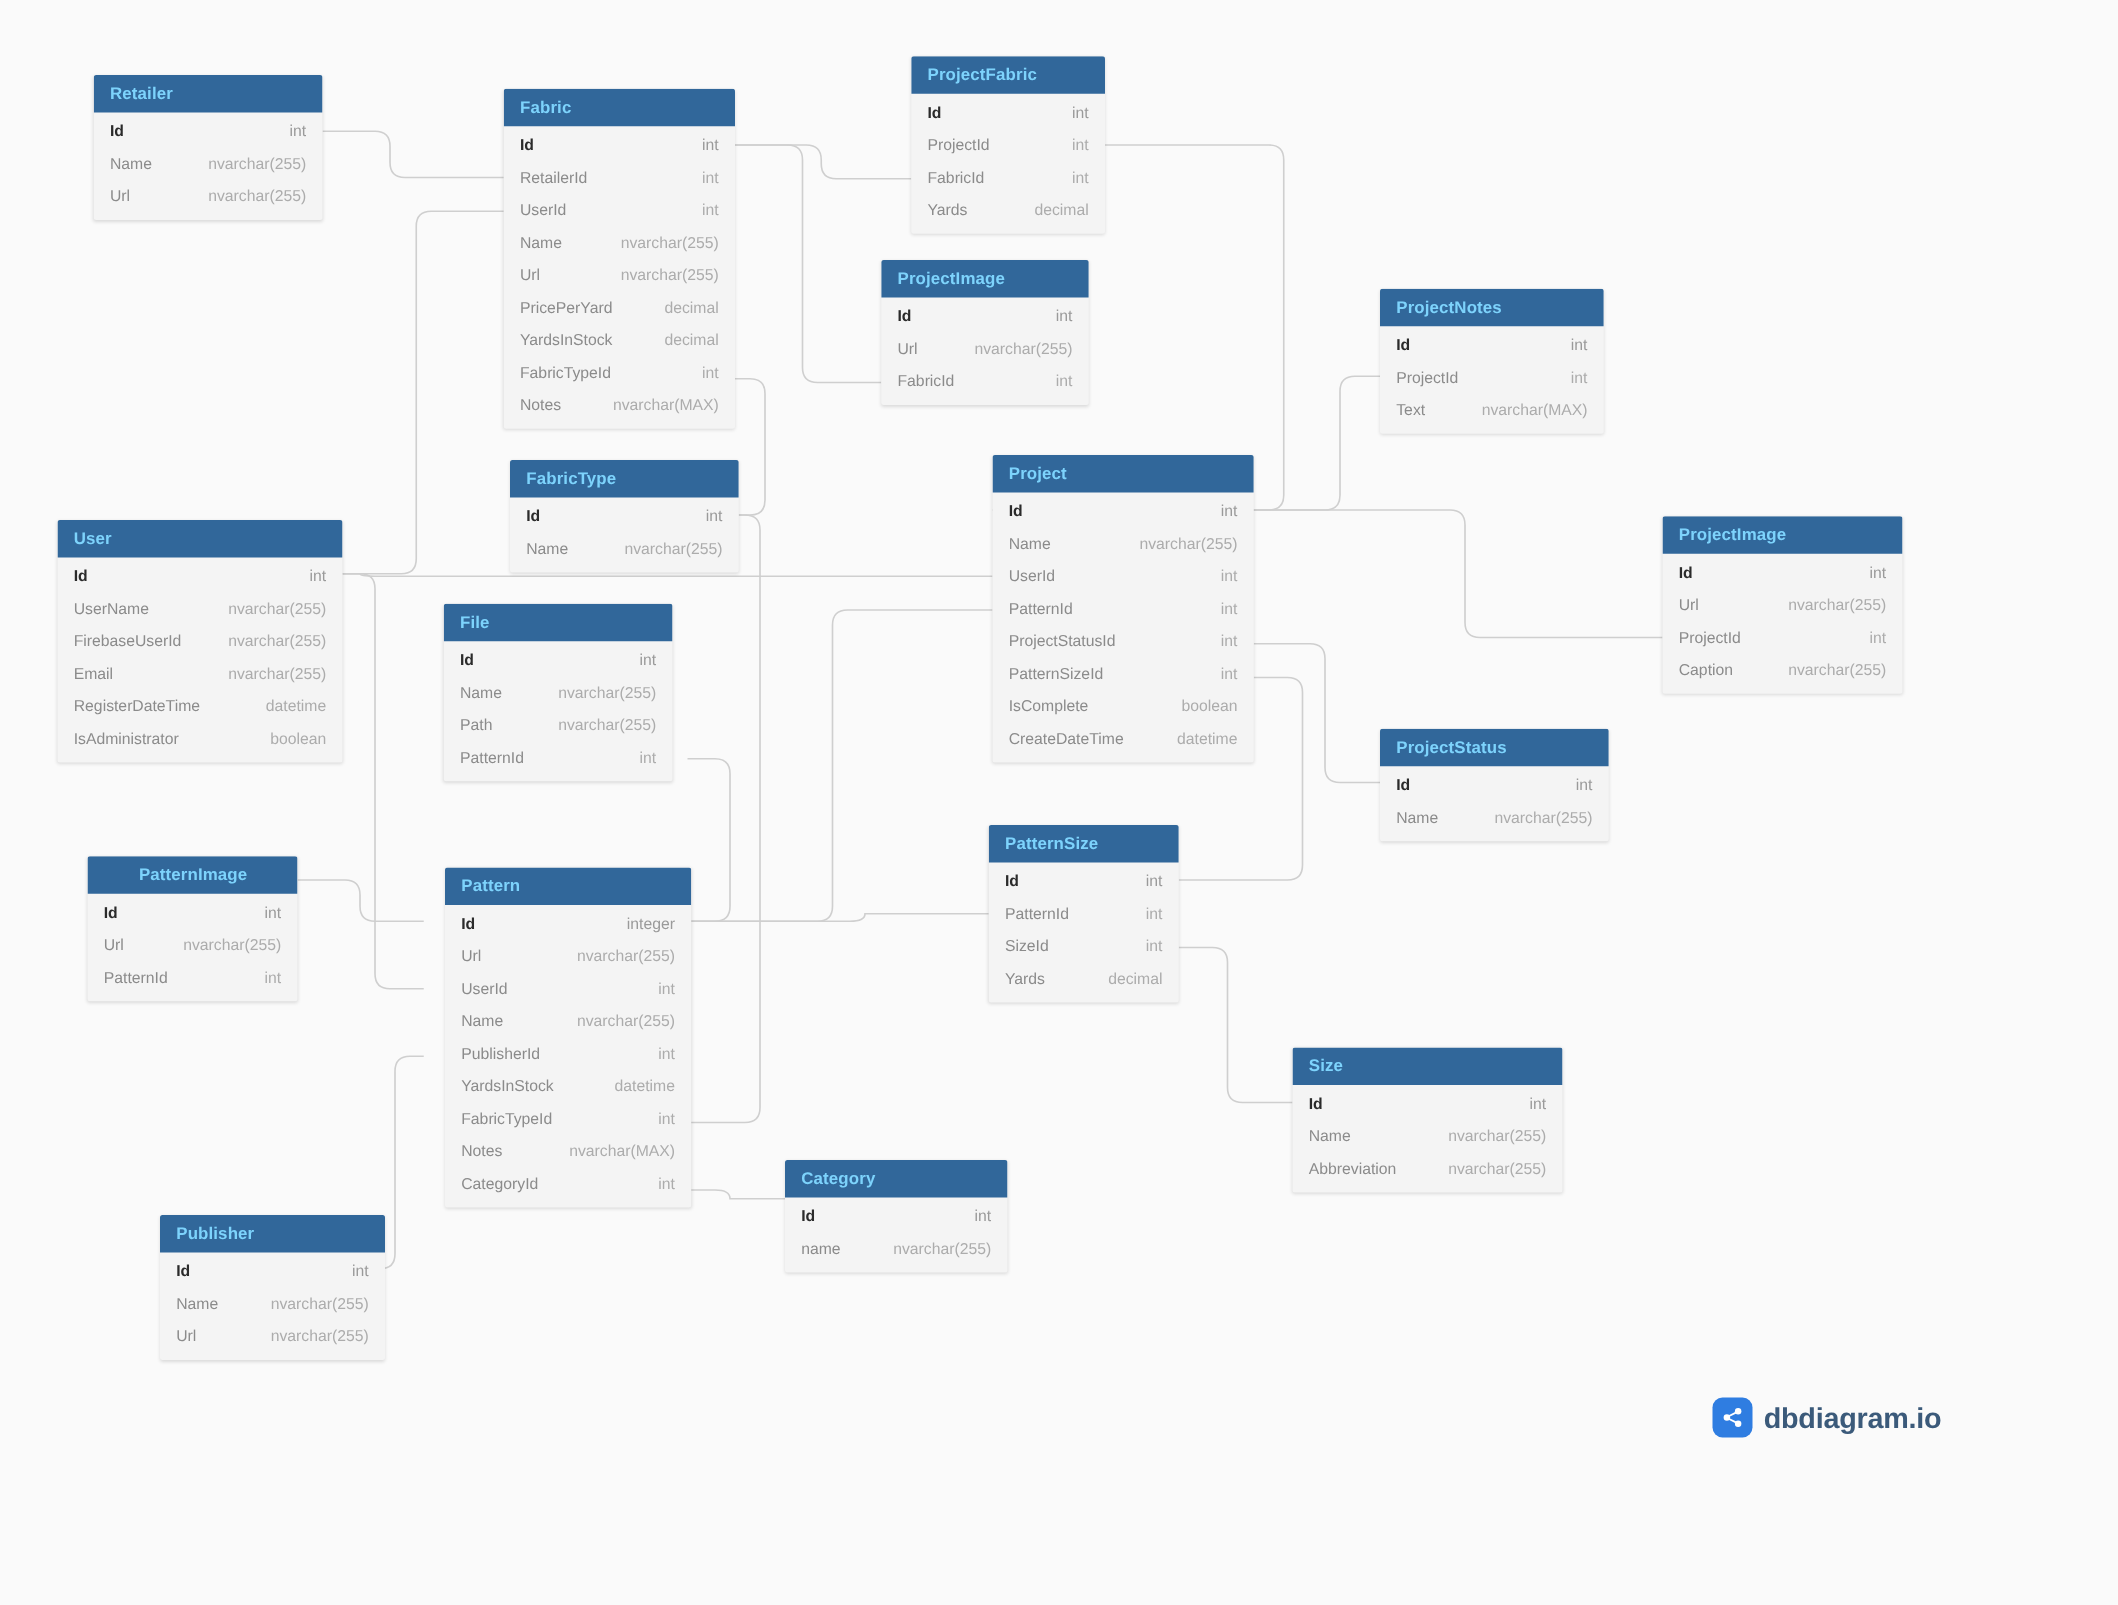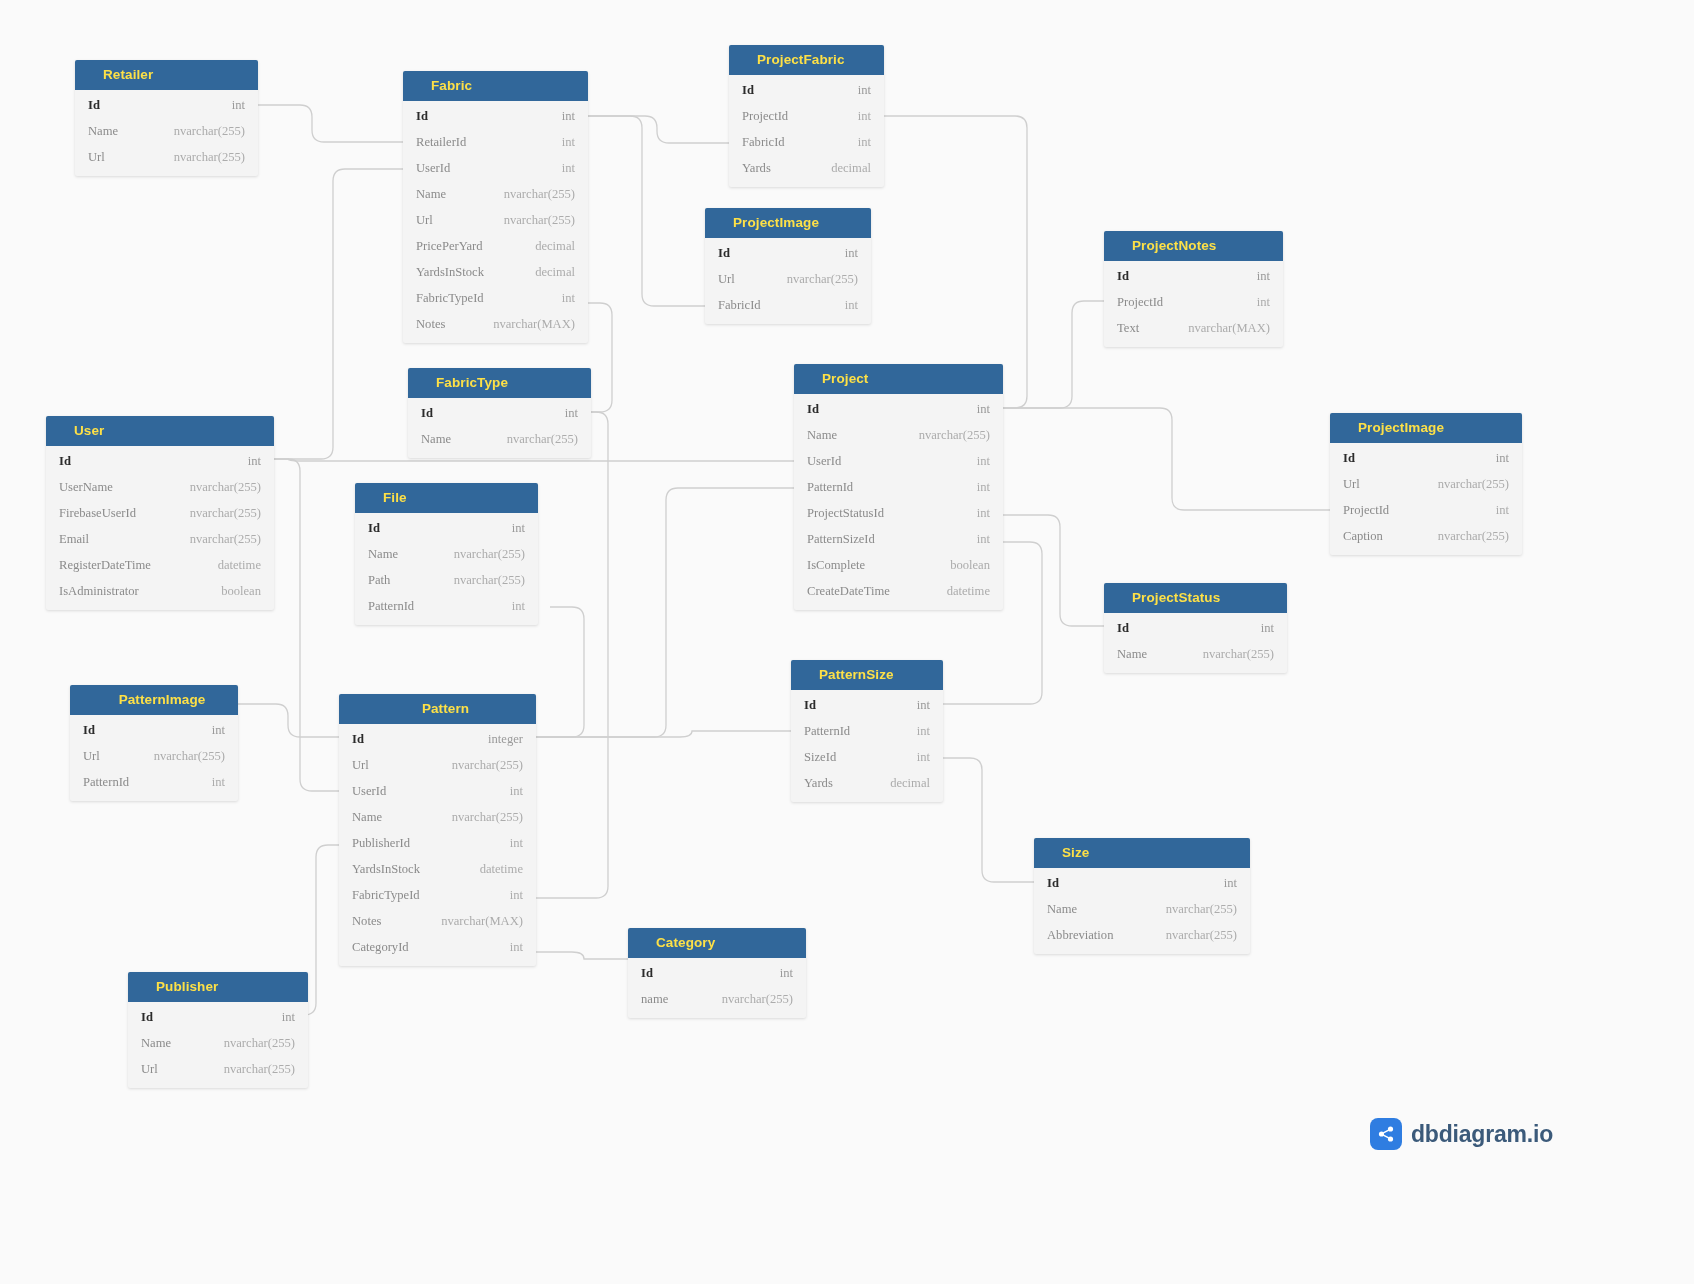--- a/index.html
+++ b/index.html
@@ -17,28 +17,28 @@
 
   .table{
     position:absolute;
     background:#f4f4f4;
     box-shadow:0 1px 3px rgba(0,0,0,0.13);
     border-radius:2px;
     overflow:hidden;
   }
   .table-header{
     background:#31679a;
-    color:#fde047;
+    color:#7dd3fc;
     font-weight:bold;
     font-size:13.5px;
-    padding:8px 12px 8px 28px;
+    padding:8px 12px 8px 13px;
     letter-spacing:0.1px;
     line-height:14px;
   }
-  .fields{padding:2px 0 6px 0;font-family:Liberation Serif, serif;}
+  .fields{padding:2px 0 6px 0;}
   .field{
     display:flex;
     justify-content:space-between;
     align-items:baseline;
     padding:5px 13px 5px 13px;
     font-size:12.6px;
     line-height:16px;
     color:#8b8b8b;
     white-space:nowrap;
   }
@@ -387,21 +387,21 @@
           <div class="field">
             <span class="fname">SizeId</span>
             <span class="ftype">int</span>
           </div>
           <div class="field">
             <span class="fname">Yards</span>
             <span class="ftype">decimal</span>
           </div>
         </div>
       </div>
-      <div class="table" style="left: 339px; top: 694px; width: 197px; text-align: center;">
+      <div class="table" style="left: 356px; top: 694px; width: 197px;">
         <div class="table-header">Pattern</div>
         <div class="fields">
           <div class="field pk">
             <span class="fname">Id</span>
             <span class="ftype">integer</span>
           </div>
           <div class="field">
             <span class="fname">Url</span>
             <span class="ftype">nvarchar(255)</span>
           </div>

